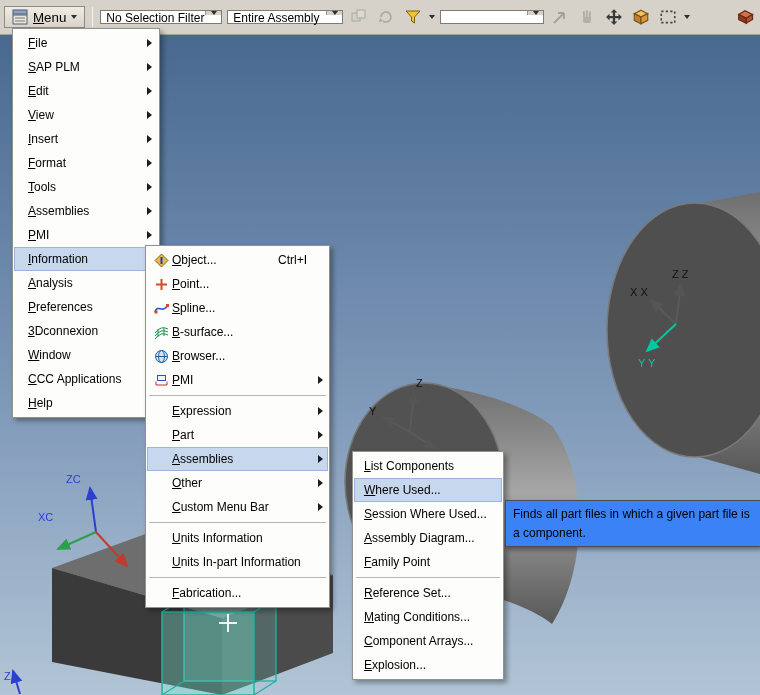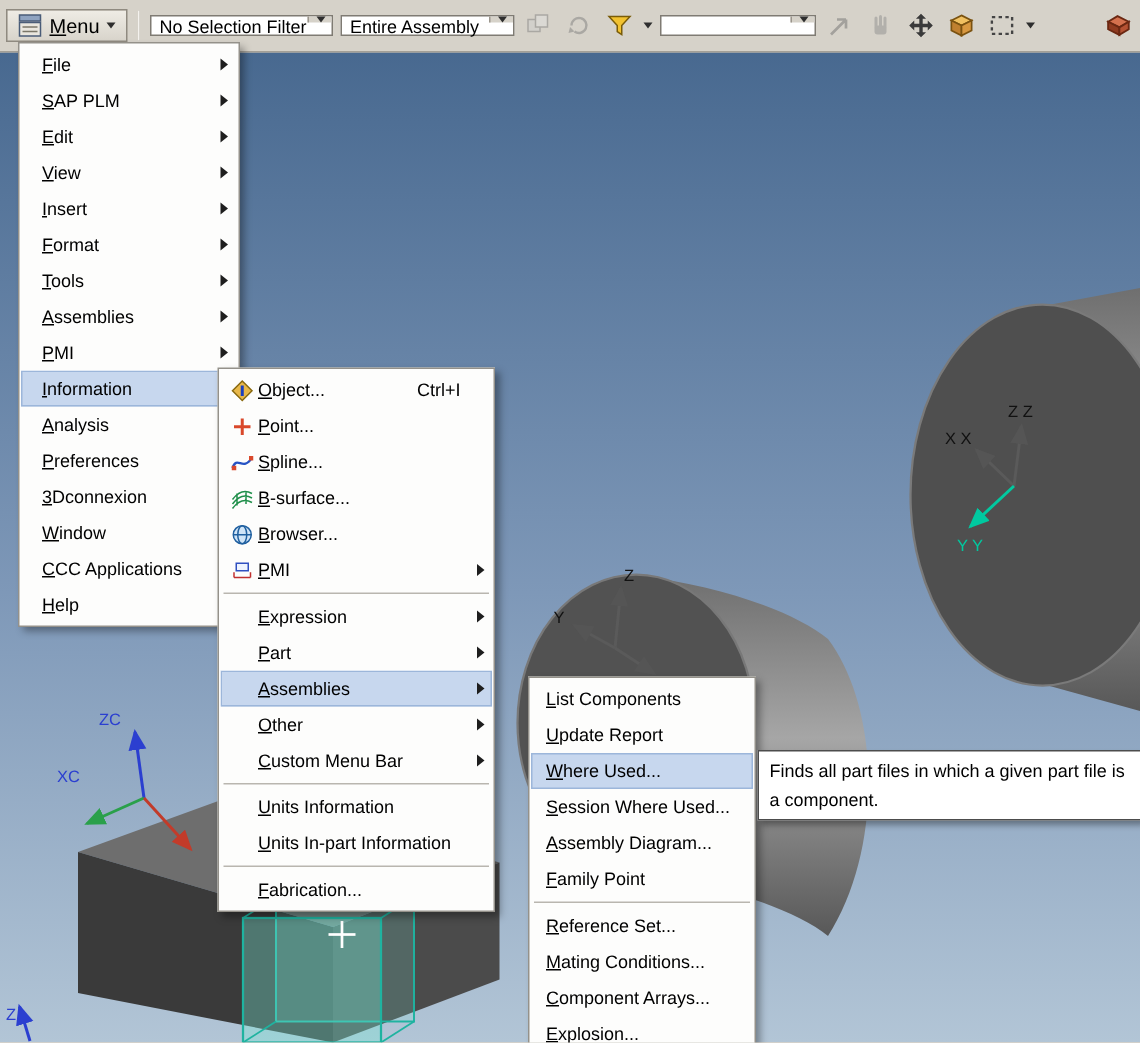--- a/index.html
+++ b/index.html
@@ -45,21 +45,21 @@
   .mi-arrow{flex:0 0 10px;margin-left:auto;display:flex;justify-content:flex-end}
   .mi-arrow.has-sub::after{content:"";width:0;height:0;border-left:5px solid #1e1e1e;
                            border-top:4px solid transparent;border-bottom:4px solid transparent}
   .info-menu .mi-arrow,.asm-menu .mi-arrow{margin-left:0}
   .info-menu .mi-short ~ .mi-arrow{margin-left:0}
   .info-menu .spacer{flex:1}
   .hl{background:#c7d7ee;box-shadow:inset 0 0 0 1px #9cb6da}
   .sep{height:1px;background:#b9b6af;margin:3px 2px}
 
   
-  .tooltip{position:absolute;left:505px;top:500px;width:256px;background:#ffffff;border:1px solid #4c4c4c;
+  .tooltip{position:absolute;left:505px;top:500px;width:256px;background:#3b82f6;border:1px solid #4c4c4c;
            box-shadow:2px 3px 4px rgba(0,0,0,.35);padding:4px 7px;line-height:1.55;z-index:6}
 </style>
 </head>
 <body>
 
 <div class="viewport">
 <svg width="760" height="667" viewBox="0 0 760 667">
   <defs>
     <linearGradient id="bgG" x1="0" y1="0" x2="0" y2="1">
       <stop offset="0" stop-color="#47688f"></stop>
@@ -433,23 +433,20 @@
       <span class="mi-label">Fabrication...</span>
       <span class="spacer"></span>
       <span class="mi-arrow"></span>
     </div>
 </div>
 
 <div class="panel asm-menu">
   <div class="mi">
       <span class="mi-label">List Components</span>
     </div>
-  <div class="mi">
-      <span class="mi-label">Update Report</span>
-    </div>
   <div class="mi hl">
       <span class="mi-label">Where Used...</span>
     </div>
   <div class="mi">
       <span class="mi-label">Session Where Used...</span>
     </div>
   <div class="mi">
       <span class="mi-label">Assembly Diagram...</span>
     </div>
   <div class="mi">

